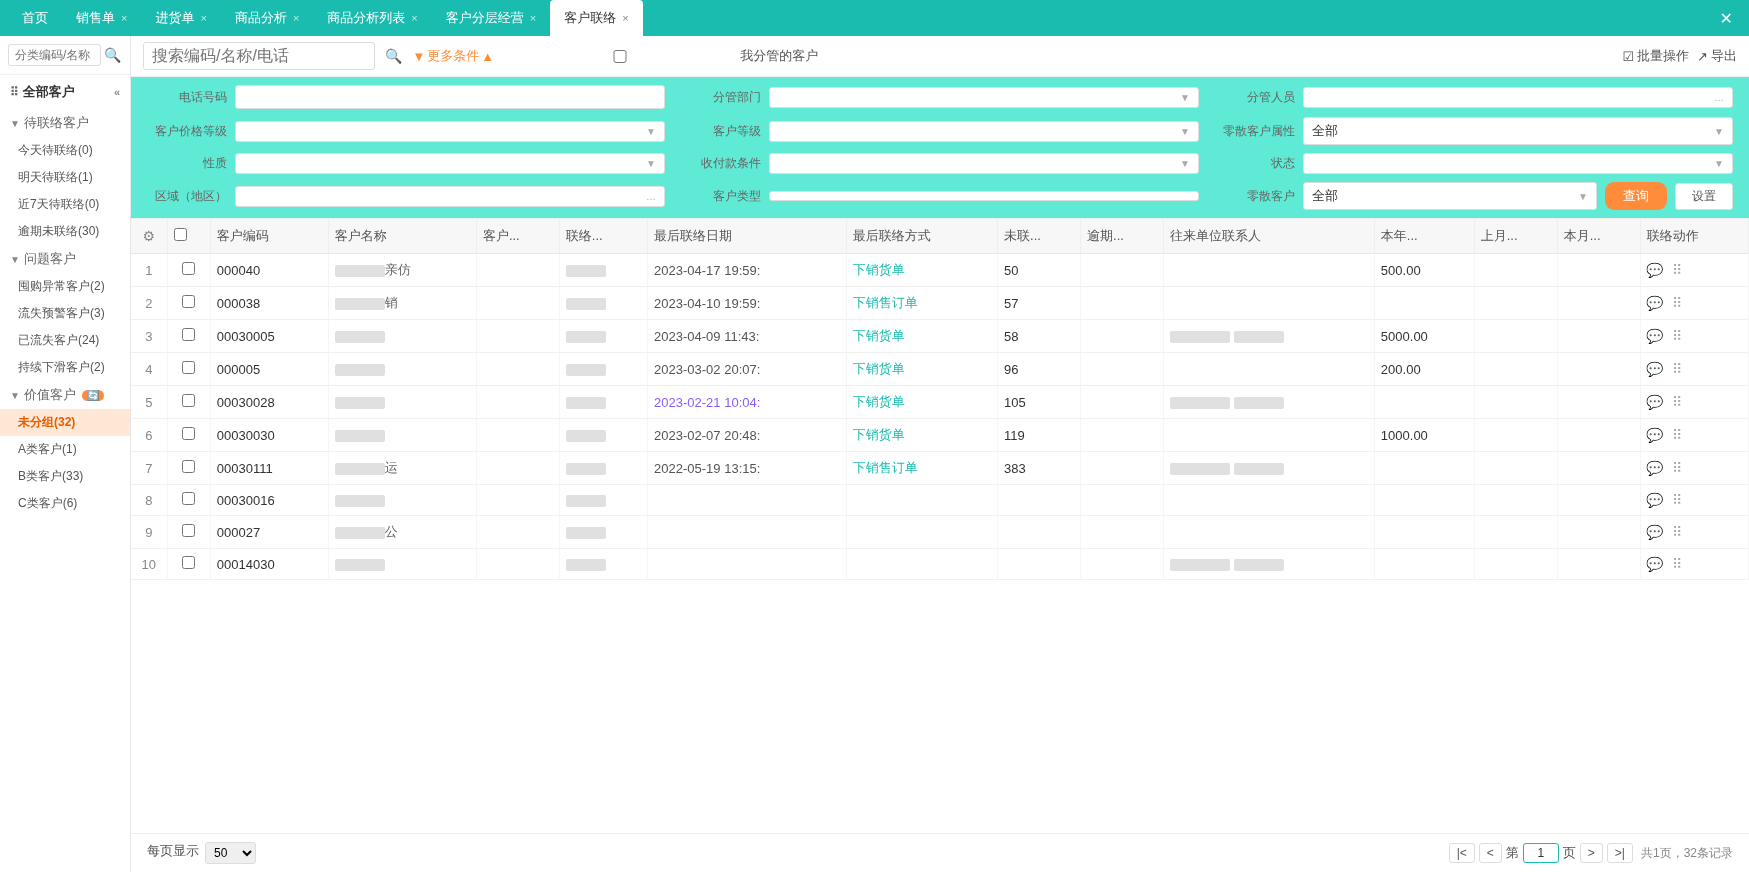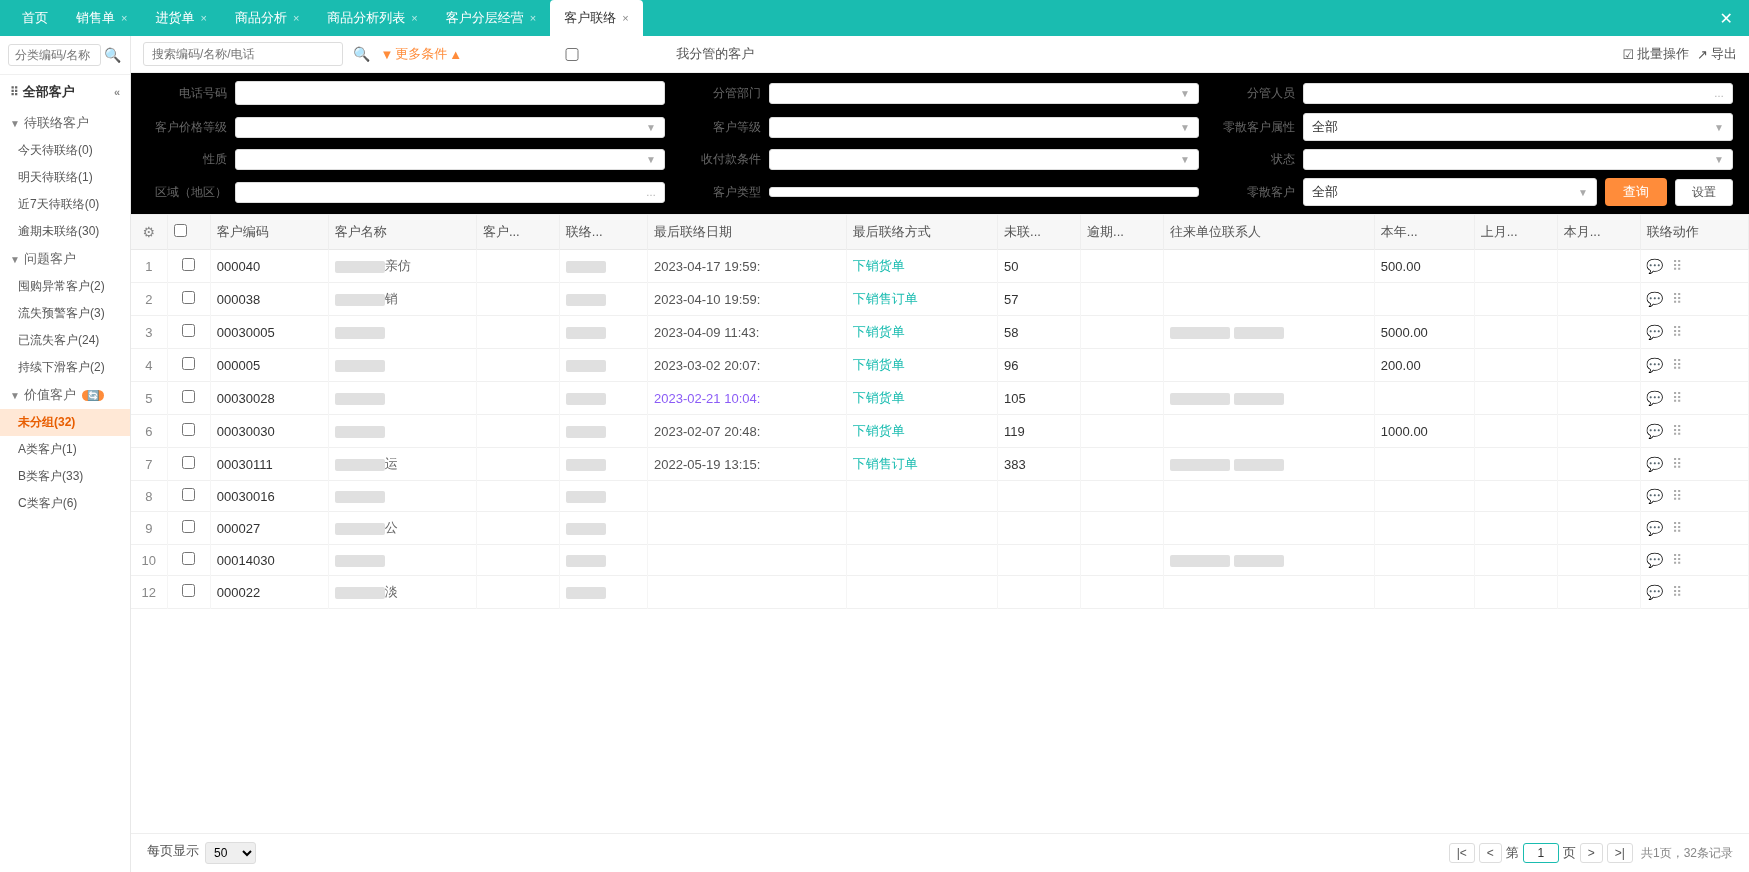--- a/index.html
+++ b/index.html
@@ -31,35 +31,35 @@
     .sidebar-group-title { padding: 5px 10px; color: #666; font-size: 12px; display: flex; align-items: center; gap: 4px; }
     .sidebar-group-title .arrow { font-size: 10px; color: #888; }
     .sidebar-item { padding: 5px 10px 5px 18px; color: #555; font-size: 12px; cursor: pointer; white-space: nowrap; overflow: hidden; text-overflow: ellipsis; }
     .sidebar-item.active { background: #ffe8d6; color: #e85d00; font-weight: bold; }
 
     
     .content { flex: 1; display: flex; flex-direction: column; overflow: hidden; }
 
     
     .filter-bar { background: #fff; padding: 6px 12px; border-bottom: 1px solid #eee; display: flex; align-items: center; gap: 10px; }
-    .filter-bar input { border: 1px solid #ddd; border-radius: 3px; padding: 4px 8px; font-size: 12px; width: 200px; outline: none; }
+    .filter-bar input { border: 1px solid #ddd; border-radius: 3px; padding: 4px 8px; font-size: 16px; width: 232px; outline: none; }
     .filter-bar .search-btn { color: #1abcb0; font-size: 14px; cursor: pointer; }
     .filter-bar .more-cond { color: #ff8c3a; font-size: 12px; cursor: pointer; display: flex; align-items: center; gap: 2px; }
     .filter-bar .my-customer { display: flex; align-items: center; gap: 4px; color: #555; font-size: 12px; cursor: pointer; }
     .filter-bar .right-actions { margin-left: auto; display: flex; gap: 8px; }
     .filter-bar .right-actions .action-btn { color: #555; font-size: 12px; cursor: pointer; display: flex; align-items: center; gap: 3px; }
 
     
-    .ext-filter { background: #000000; padding: 8px 16px; border-bottom: 1px solid #eee; display: grid; grid-template-columns: repeat(3, 1fr); gap: 8px 16px; }
+    .ext-filter { background: #5eead4; padding: 8px 16px; border-bottom: 1px solid #eee; display: grid; grid-template-columns: repeat(3, 1fr); gap: 8px 16px; }
     .ext-filter-row { display: flex; align-items: center; gap: 8px; }
     .ext-filter-label { color: #666; font-size: 12px; white-space: nowrap; min-width: 80px; text-align: right; }
     .ext-filter-input { flex: 1; border: 1px solid #ddd; border-radius: 3px; padding: 4px 8px; font-size: 12px; outline: none; }
     .ext-filter-select { flex: 1; border: 1px solid #ddd; border-radius: 3px; padding: 4px 8px; font-size: 12px; outline: none; display: flex; align-items: center; justify-content: space-between; cursor: pointer; background: #fff; color: #333; }
     .ext-filter-select .sel-arrow { color: #aaa; font-size: 10px; }
-    .btn-query { background: #ff8c3a; color: #fff; border: none; border-radius: 4px; padding: 5px 18px; cursor: pointer; font-size: 13px; }
+    .btn-query { background: #ff8c3a; color: #fff; border: none; border-radius: 9px; padding: 5px 18px; cursor: pointer; font-size: 13px; }
     .btn-reset { background: #fff; color: #555; border: 1px solid #ddd; border-radius: 3px; padding: 4px 16px; cursor: pointer; font-size: 12px; }
     .ext-filter-dots { color: #aaa; cursor: pointer; }
 
     
     .table-container { flex: 1; overflow: auto; background: #fff; margin: 0; }
     table { width: 100%; border-collapse: collapse; font-size: 12px; }
     thead tr { background: #f7f7f7; border-bottom: 1px solid #e8e8e8; }
     thead th { padding: 8px 6px; text-align: left; color: #555; font-weight: normal; border-right: 1px solid #eee; white-space: nowrap; position: sticky; top: 0; background: #f7f7f7; z-index: 1; }
     thead th:first-child { width: 36px; text-align: center; }
     tbody tr { border-bottom: 1px solid #f0f0f0; }
@@ -525,42 +525,20 @@
     <td></td>
     <td></td>
     <td></td>
     <td>
       <div class="action-icons">
         <span class="action-icon">💬</span>
         <span class="action-icon">⠿</span>
       </div>
     </td>
   </tr>
-            <tr>
-    <td>12</td>
-    <td><input type="checkbox" style=""></td>
-    <td>000022</td>
-    <td><span style="background:#e0e0e0;display:inline-block;width:50px;height:12px;border-radius:2px;vertical-align:middle;"></span><span style="color:#666;">淡</span></td>
-    <td></td>
-    <td><span style="background:#e0e0e0;display:inline-block;width:40px;height:12px;border-radius:2px;vertical-align:middle;"></span></td>
-    <td style="color:#555;"></td>
-    <td></td>
-    <td></td>
-    <td></td>
-    <td></td>
-    <td></td>
-    <td></td>
-    <td></td>
-    <td>
-      <div class="action-icons">
-        <span class="action-icon">💬</span>
-        <span class="action-icon">⠿</span>
-      </div>
-    </td>
-  </tr>
           </tbody>
       </table>
     </div>
 
     <div class="footer">
       <div class="per-page">
         <span>每页显示</span>
         <select>
           <option>50</option>
           <option>20</option>

